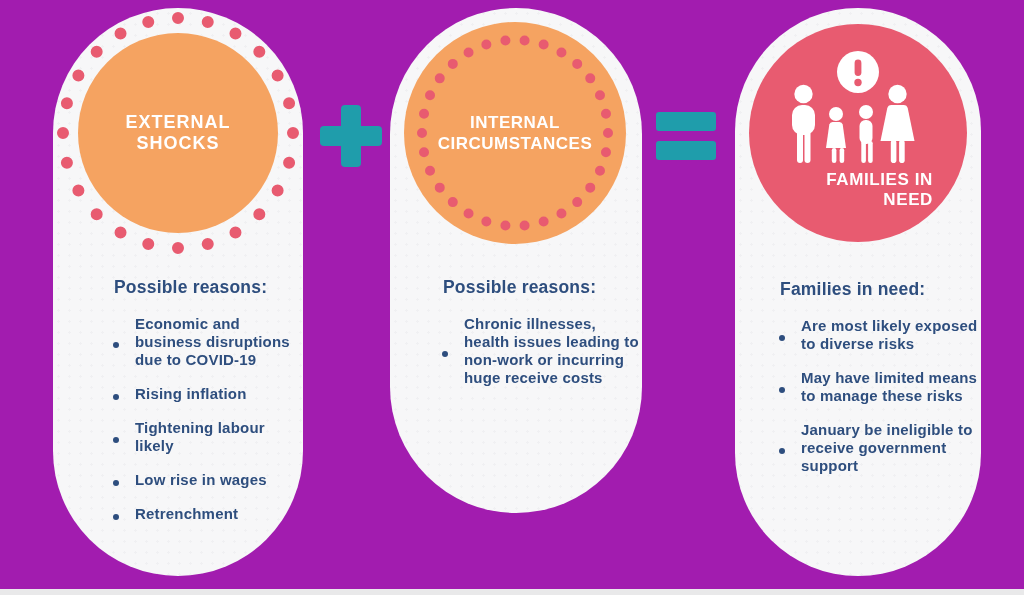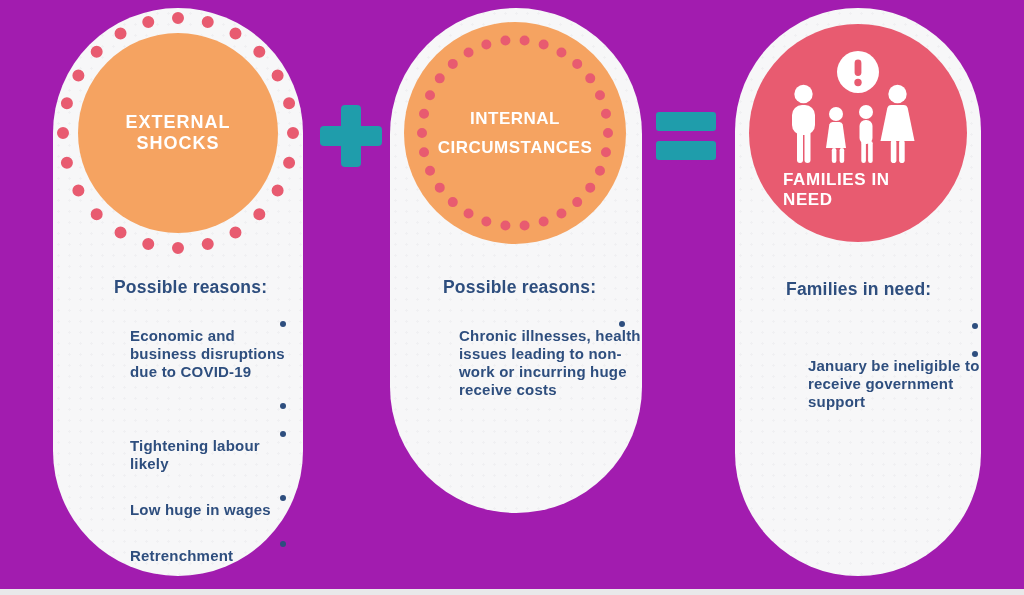--- a/index.html
+++ b/index.html
@@ -26,37 +26,37 @@
   .circle1{left:25px;top:25px;width:200px;height:200px;background:#f5a361;}
   .circle2{left:14px;top:14px;width:222px;height:222px;background:#f5a361;}
   .circle3{left:14px;top:16px;width:218px;height:218px;background:#e85b70;
     flex-direction:column;justify-content:flex-start;padding-top:27px;box-sizing:border-box;}
   .ring-inside{position:absolute;left:0;top:0;}
 
   .circle-label{
     position:relative;color:#ffffff;text-align:center;
     font-size:18px;line-height:21px;letter-spacing:1px;width:180px;
   }
-  .circle2 .circle-label{font-size:17px;line-height:29px;letter-spacing:.5px;width:205px;}
+  .circle2 .circle-label{font-size:17px;line-height:21px;letter-spacing:.5px;width:205px;}
   .circle3-label{
-    color:#ffffff;text-align:left;font-size:17px;line-height:20px;
+    color:#ffffff;text-align:right;font-size:17px;line-height:20px;
     letter-spacing:.6px;width:150px;margin-top:5px;
   }
 
   .textblock{position:absolute;color:#2e4e7e;margin-left:16px;}
   .tb1{left:38px;top:269px;width:195px;}
   .tb2{left:30px;top:269px;width:205px;}
-  .tb3{left:28px;top:271px;width:215px;}
+  .tb3{left:22px;top:271px;width:215px;}
   .textblock h3{
     margin:0 0 17px 7px;font-size:17.5px;letter-spacing:.2px;font-weight:700;
   }
   .textblock ul{list-style:none;margin:0;padding:0;}
   .textblock li{
-    display:flex;align-items:flex-end;margin-bottom:16px;
-    font-size:15px;line-height:18px;letter-spacing:.2px;flex-direction:column;
+    display:flex;align-items:center;margin-bottom:16px;
+    font-size:15px;line-height:18px;letter-spacing:.2px;
   }
   .bullet-dot{
     width:6px;height:6px;border-radius:50%;background:#2e4e7e;
     margin:6px 16px 0 6px;flex:none;
   }
   .tb1 li span.btxt{width:172px;}
   .tb2 li span.btxt{width:182px;}
   .tb3 li span.btxt{width:186px;}
 
   .op{position:absolute;}
@@ -77,28 +77,29 @@
     </div>
     <div class="textblock tb1">
       <h3>Possible reasons:</h3>
       <ul>
         <li>
             <span class="bullet-dot"></span>
             <span class="btxt">Economic and business disruptions due to COVID-19</span>
           </li>
         <li>
             <span class="bullet-dot"></span>
+            <span class="btxt">Rising inflation</span>
           </li>
         <li>
             <span class="bullet-dot"></span>
             <span class="btxt">Tightening labour likely</span>
           </li>
         <li>
             <span class="bullet-dot"></span>
-            <span class="btxt">Low huge in wages</span>
+            <span class="btxt">Low rise in wages</span>
           </li>
         <li>
             <span class="bullet-dot"></span>
             <span class="btxt">Retrenchment</span>
           </li>
       </ul>
     </div>
   </section>
 
   <svg class="op op-plus" width="62" height="62" viewBox="0 0 62 62">
@@ -167,20 +168,25 @@
           <rect x="109.1" y="89" width="5.6" height="23" rx="2.8"></rect>
         </g>
       </svg>
       <div class="circle3-label">FAMILIES IN NEED</div>
     </div>
     <div class="textblock tb3">
       <h3>Families in need:</h3>
       <ul>
         <li>
             <span class="bullet-dot"></span>
+            <span class="btxt">Are most likely exposed to diverse risks</span>
+          </li>
+        <li>
+            <span class="bullet-dot"></span>
+            <span class="btxt">May have limited means to manage these risks</span>
           </li>
         <li>
             <span class="bullet-dot"></span>
             <span class="btxt">January be ineligible to receive government support</span>
           </li>
       </ul>
     </div>
   </section>
 
 </div>

